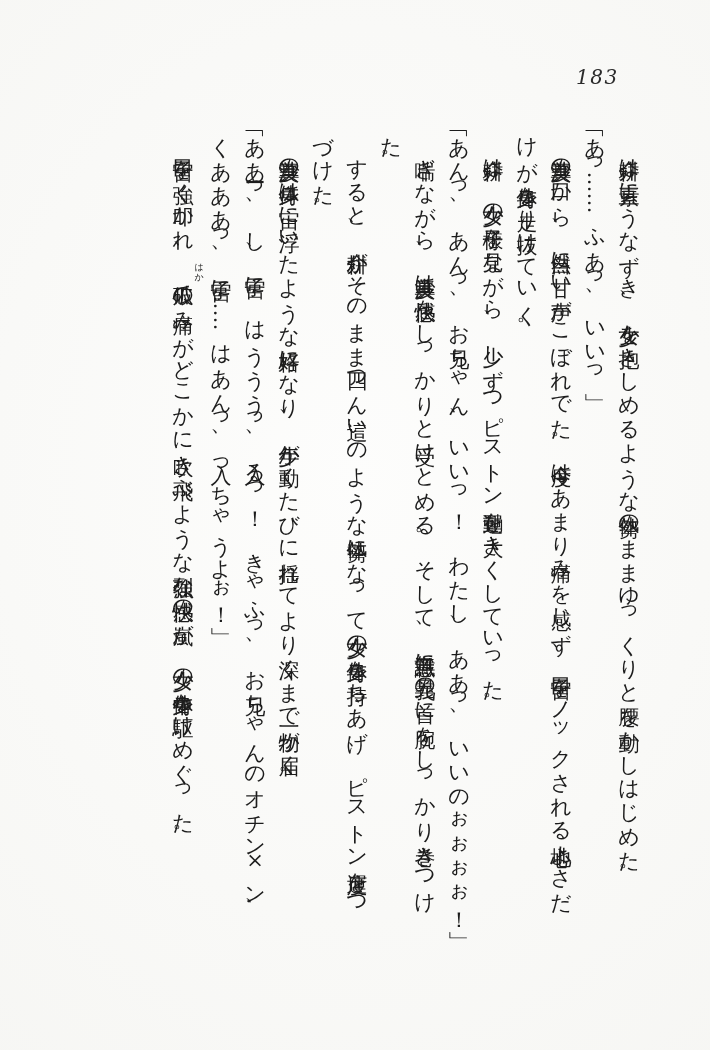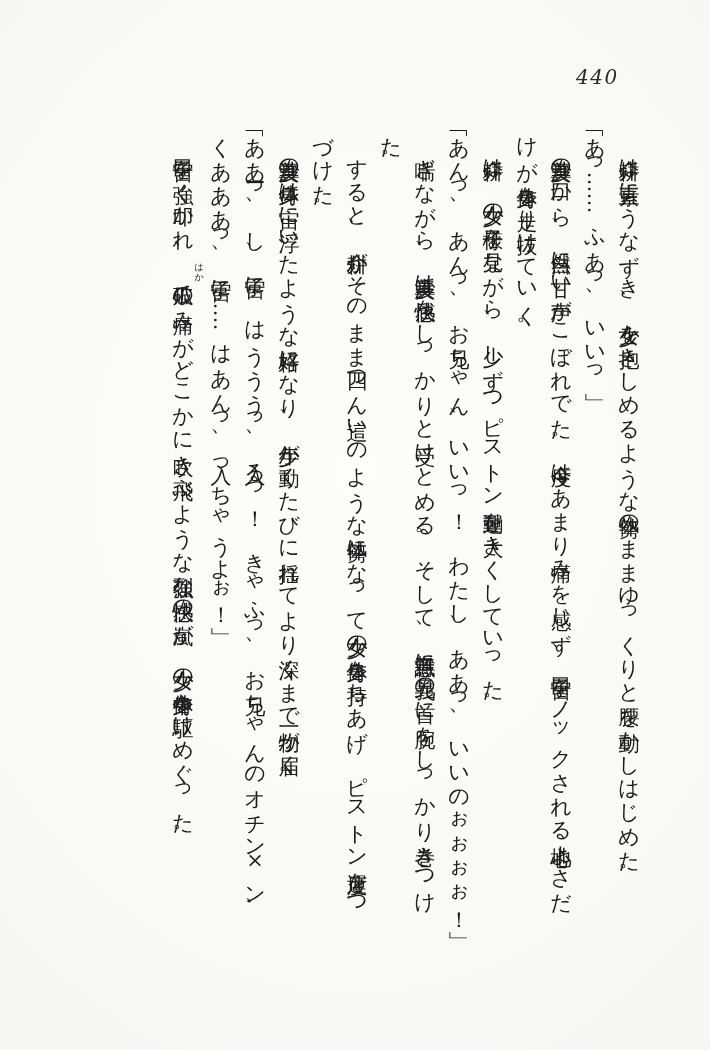--- a/index.html
+++ b/index.html
@@ -59,21 +59,21 @@
     font-size: 9px;
     letter-spacing: 0;
     color: #1c1c1c;
   }
 </style>
 </head>
 <body>
 
 <div class="page">
 
-  <div class="page-number">440</div>
+  <div class="page-number">183</div>
 
   <div class="text-block">
     <p class="indent">耕介は素直にうなずき、少女を抱きしめるような体勢のままゆっくりと腰を動かしはじめた。</p>
     <p>「あっ……ふあっ、いいっ」</p>
     <p class="indent">真沙美の口から、自然に甘い声がこぼれでた。今度はあまり痛みを感じず、子宮口をノックされる心地よさだけが身体を走り抜けていく。</p>
     <p class="indent">耕介は、少女の様子を見ながら、少しずつピストン運動を大きくしていった。</p>
     <p>「あんっ、あんっ、お兄ちゃん、いいっ！　わたし、ああっ、いいのぉぉぉぉ！」</p>
     <p class="indent">喘ぎながら、真沙美は快感をしっかりと受けとめる。そして、無意識に義兄の首に腕をしっかり巻きつけた。</p>
     <p class="indent">すると、耕介がそのまま四つん這いのような体勢になって少女の身体を持ちあげ、ピストン運度をつづけた。</p>
     <p class="indent">真沙美の身体は宙に浮いたような格好になり、少年が動くたびに揺れてより深くまで一物が届く。</p>

